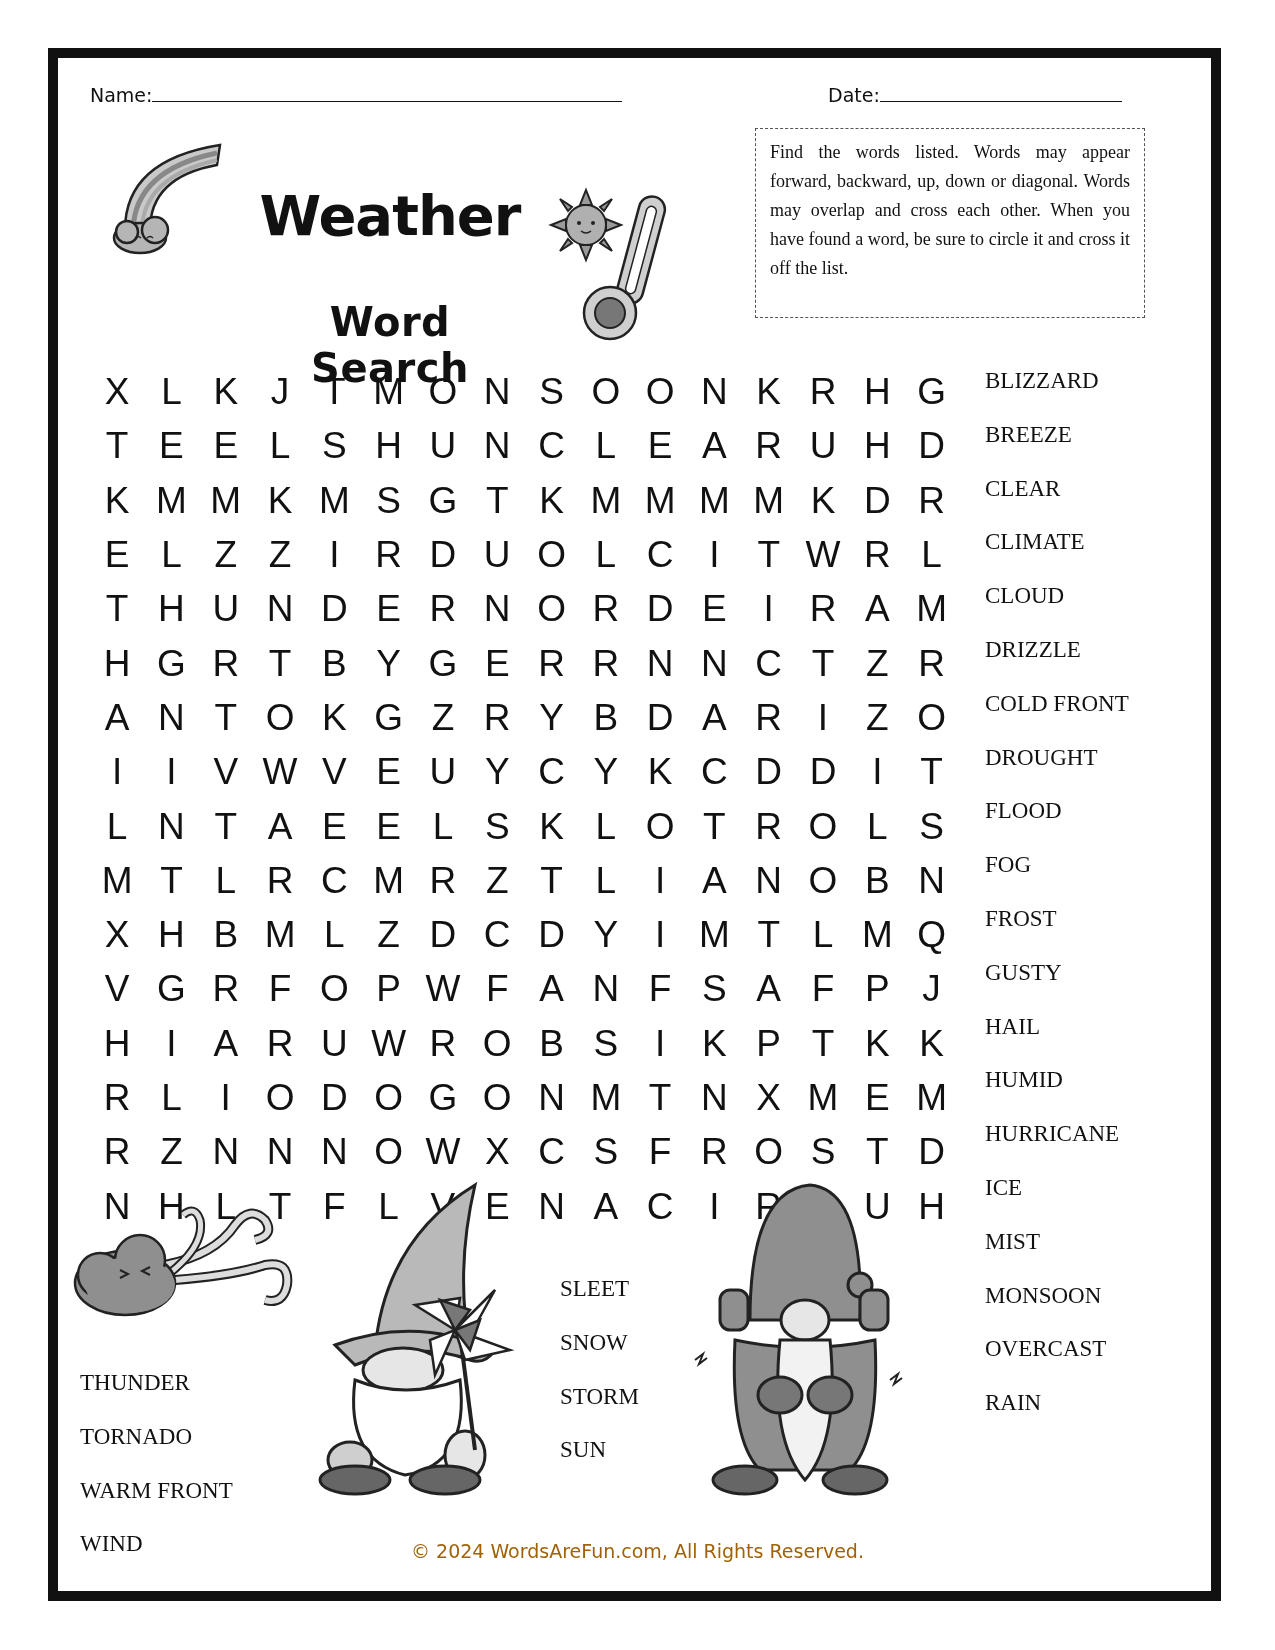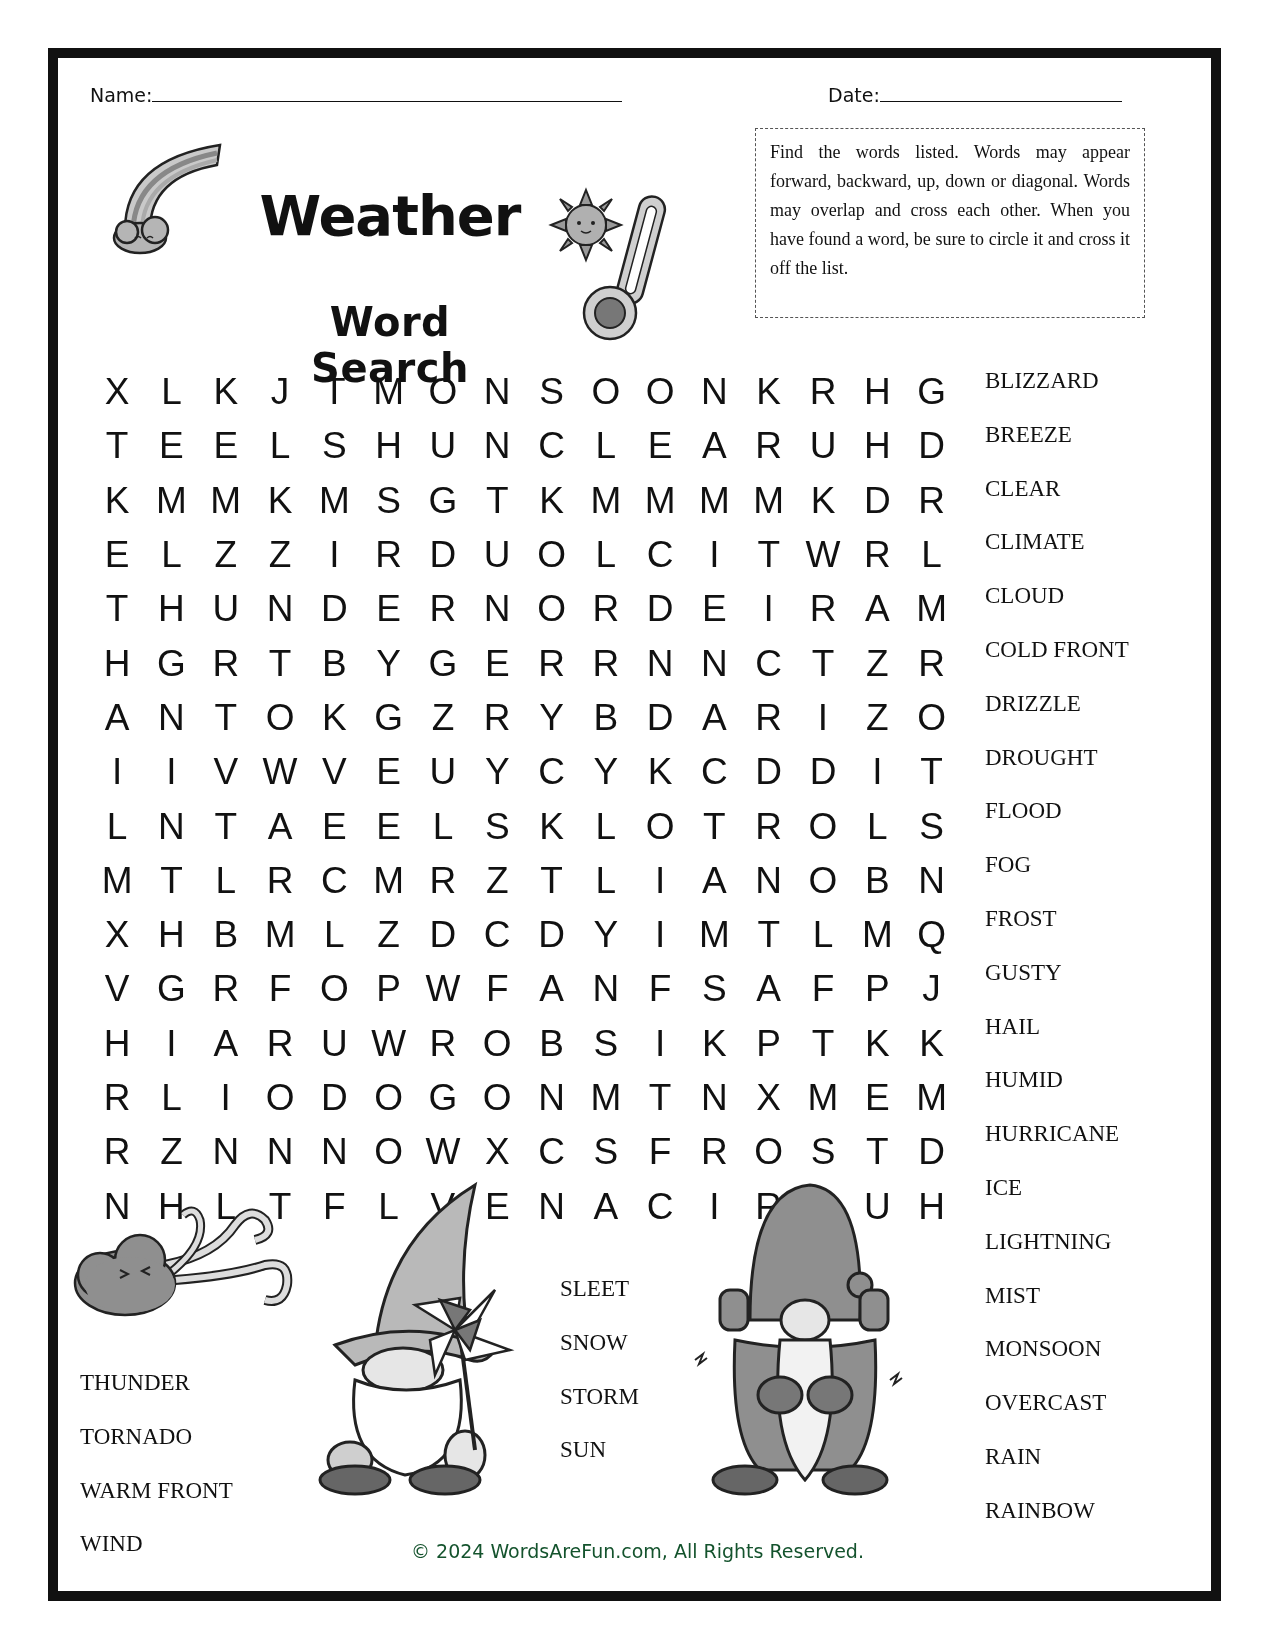--- a/index.html
+++ b/index.html
@@ -28,21 +28,21 @@
     display: flex; align-items: center; justify-content: center;
   }
   .wordlist-right { position: absolute; left: 985px; top: 368px; width: 180px; }
   .word {
     font-family: "Liberation Serif", serif; font-size: 23px; color: #111;
     height: 53.8px; text-align: left; white-space: nowrap;
   }
   .wordlist-left { position: absolute; left: 80px; top: 1370px; width: 200px; }
   .wordlist-mid { position: absolute; left: 560px; top: 1276px; width: 140px; }
   .footer { position: absolute; left: 0; width: 1275px; top: 1540px; text-align: center;
-    font-family: "DejaVu Sans", sans-serif; font-size: 19px; color: #14532d; }
+    font-family: "DejaVu Sans", sans-serif; font-size: 19px; color: #a16207; }
   .art { position: absolute; }
 </style>
 </head>
 <body>
 
 <div class="page-frame"></div>
 
 <div class="hdr-field" style="left:90px;">
   <span>Name:</span><span class="line" style="width:470px;"></span>
 </div>
@@ -344,37 +344,35 @@
     <div class="cell">U</div>
     <div class="cell">H</div>
 </div>
 
 <div class="wordlist-right">
   <div class="word">BLIZZARD</div>
   <div class="word">BREEZE</div>
   <div class="word">CLEAR</div>
   <div class="word">CLIMATE</div>
   <div class="word">CLOUD</div>
+  <div class="word">DRIZZLE</div>
   <div class="word">COLD FRONT</div>
-  <div class="word">DRIZZLE</div>
   <div class="word">DROUGHT</div>
   <div class="word">FLOOD</div>
   <div class="word">FOG</div>
   <div class="word">FROST</div>
   <div class="word">GUSTY</div>
   <div class="word">HAIL</div>
   <div class="word">HUMID</div>
   <div class="word">HURRICANE</div>
   <div class="word">ICE</div>
-  <div class="word">LIGHTNING</div>
   <div class="word">MIST</div>
   <div class="word">MONSOON</div>
   <div class="word">OVERCAST</div>
   <div class="word">RAIN</div>
-  <div class="word">RAINBOW</div>
 </div>
 
 <div class="wordlist-mid">
   <div class="word">SLEET</div>
   <div class="word">SNOW</div>
   <div class="word">STORM</div>
   <div class="word">SUN</div>
 </div>
 
 <div class="wordlist-left">

